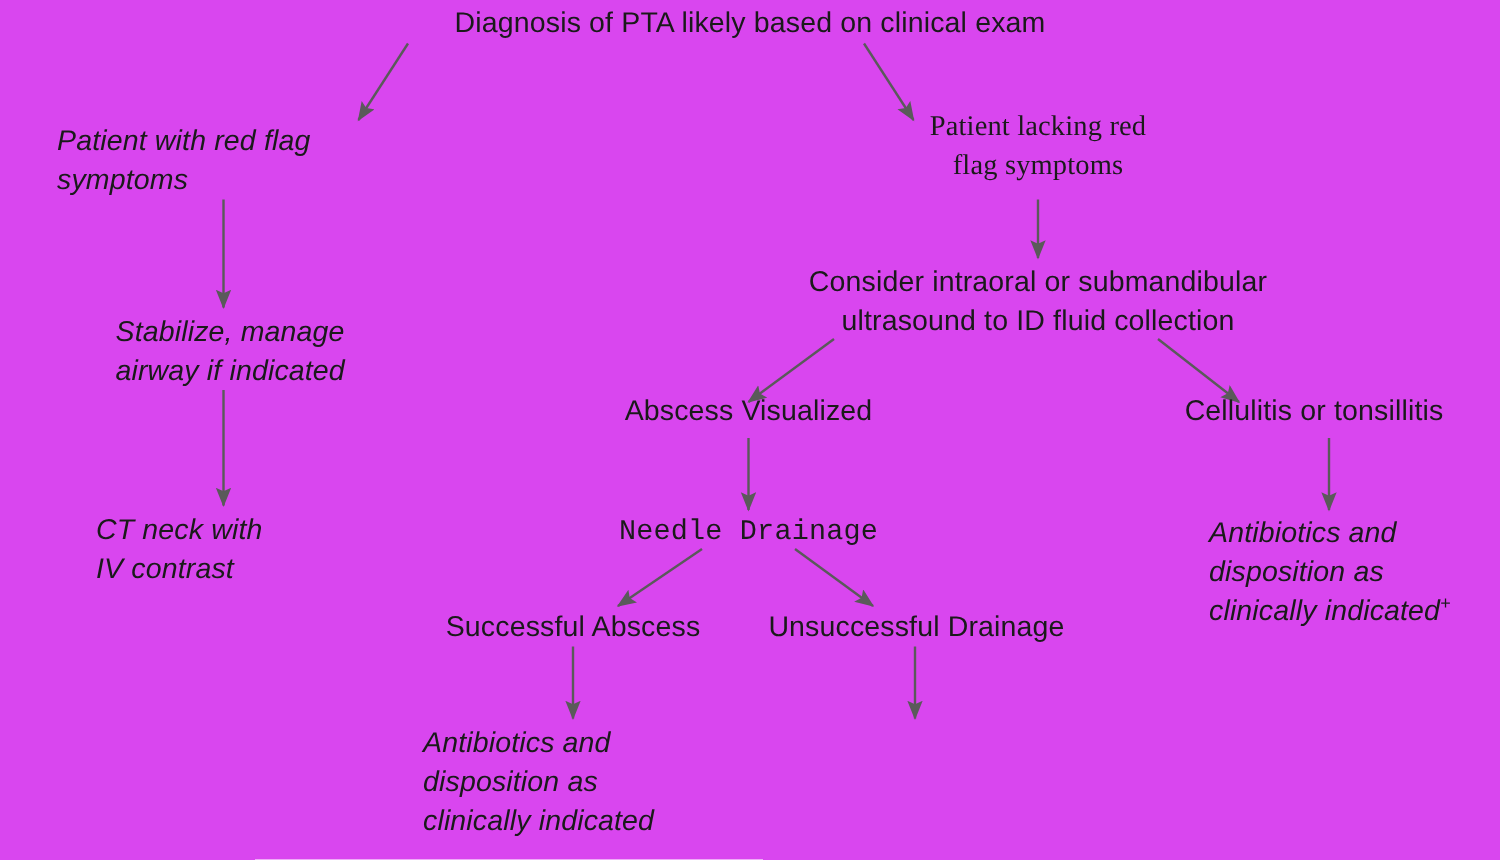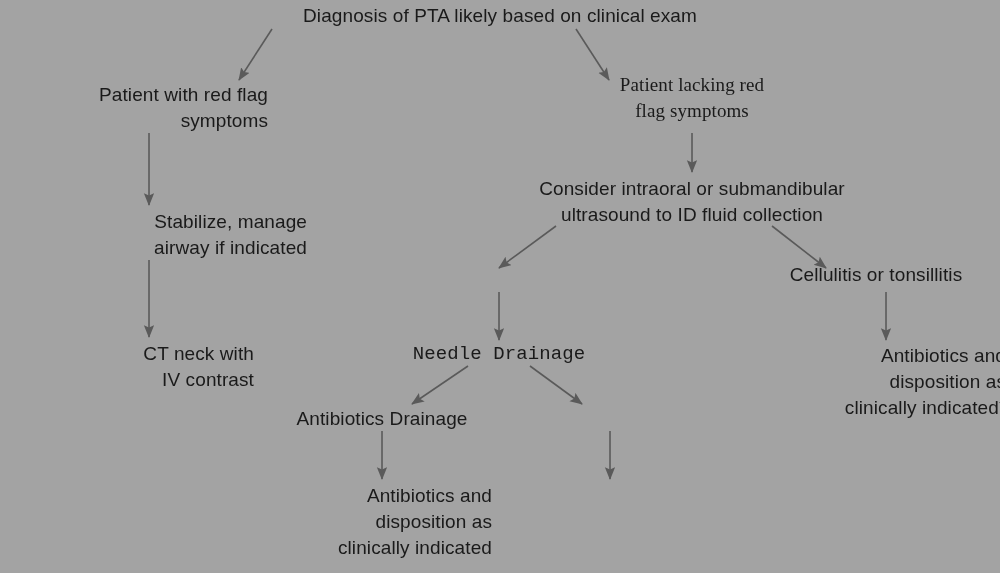--- a/index.html
+++ b/index.html
@@ -9,41 +9,41 @@
     background: #ffffff;
   }
   body {
     font-family: "Liberation Sans", sans-serif;
     color: #1a1a1a;
   }
   #flowchart {
     position: relative;
     width: 1000px;
     height: 573px;
-    background: #a3a3a3;
+    background: #d946ef;
     overflow: hidden;
   }
   #edge-layer {
     position: absolute;
     left: 0;
     top: 0;
     width: 1000px;
     height: 573px;
     pointer-events: none;
   }
   .node {
     position: absolute;
     font-size: 19px;
     line-height: 26px;
     color: #1a1a1a;
     white-space: pre-line;
     letter-spacing: 0.1px;
   }
   .node.center { text-align: center; }
-  .node.left   { text-align: right; }
+  .node.left   { text-align: left; font-style: italic; }
   .node sup {
     font-size: 12px;
     line-height: 0;
     vertical-align: super;
   }
 </style>
 </head>
 <body>
 
 <div id="flowchart">
@@ -81,30 +81,32 @@
 
   <div class="node left" style="left:33px; top:209px; width:230px;margin-left:44px;">Stabilize, manage
 airway if indicated</div>
 
   <div class="node center" style="left:512px; top:176px; width:360px;">Consider intraoral or submandibular
 ultrasound to ID fluid collection</div>
 
   <div class="node left" style="left:64px; top:341px; width:190px;">CT neck with
 IV contrast</div>
 
+  <div class="node center" style="left:399px; top:262px; width:200px;">Abscess Visualized</div>
 
   <div class="node center" style="left:766px; top:262px; width:220px;text-align:center;">Cellulitis or tonsillitis</div>
 
   <div class="node center" style="left:409px; top:341px; width:180px;font-family:Liberation Mono, monospace;">Needle Drainage</div>
 
   <div class="node left" style="left:806px; top:343px; width:200px;"><span>Antibiotics and
 disposition as
 clinically indicated</span><sup>+</sup></div>
 
-  <div class="node center" style="left:282px; top:406px; width:200px;">Antibiotics Drainage</div>
+  <div class="node center" style="left:282px; top:406px; width:200px;">Successful Abscess</div>
 
+  <div class="node center" style="left:496px; top:406px; width:230px;">Unsuccessful Drainage</div>
 
   <div class="node left" style="left:282px; top:483px; width:210px;">Antibiotics and
 disposition as
 clinically indicated</div>
 
 
 </div>
 
 </body></html>

